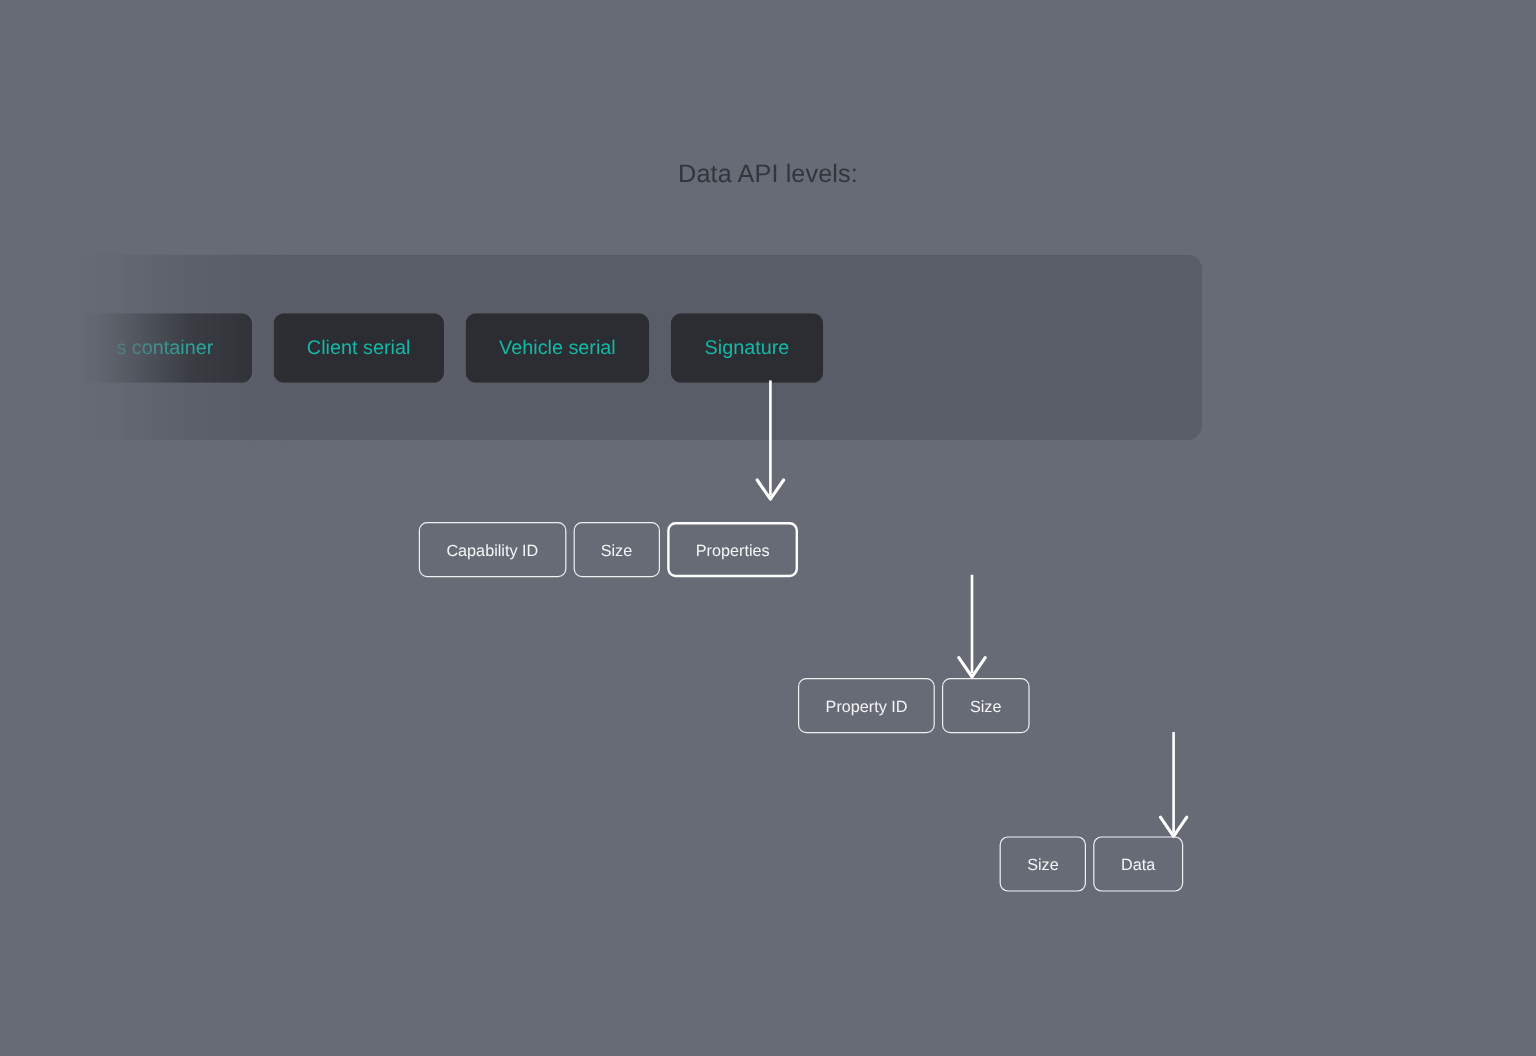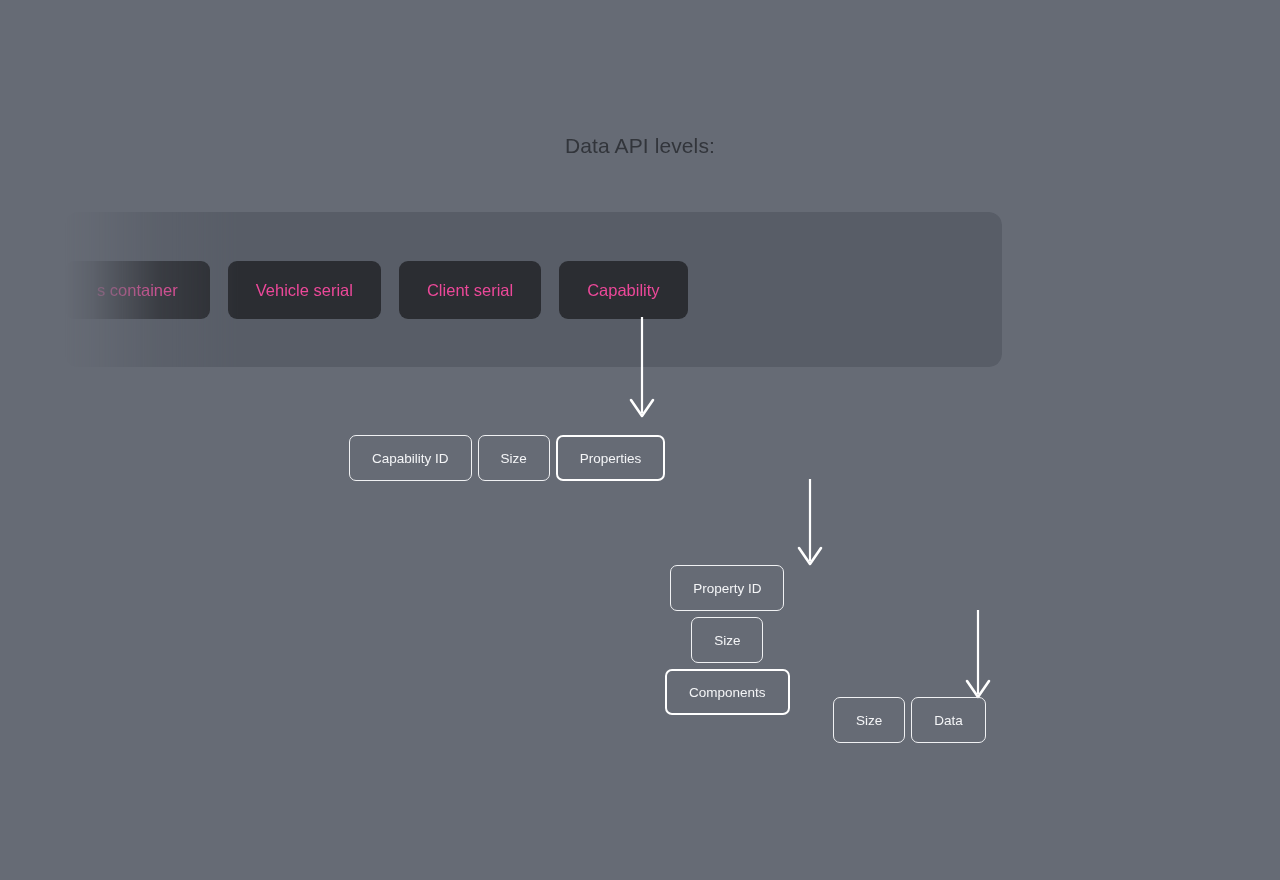--- a/index.html
+++ b/index.html
@@ -47,21 +47,21 @@
     display: flex;
     align-items: center;
     gap: 18px;
     padding-left: 0px;
   }
   .chip {
     height: 58px;
     box-sizing: border-box;
     border-radius: 9px;
     background: #2b2d32;
-    color: #ec4899;
+    color: #14b8a6;
     font-size: 16.5px;
     display: flex;
     align-items: center;
     justify-content: center;
     padding: 0 26px;
     white-space: nowrap;
     border: 2px solid transparent;
   }
   .chip.first { padding: 0 30px; }
   .chip.active {
@@ -90,21 +90,21 @@
     justify-content: center;
     padding: 0 22px;
     white-space: nowrap;
   }
   .node.thick {
     border-width: 2.6px;
     border-color: #ffffff;
   }
 
   #level1 { left: 349px; top: 435px; }
-  #level2 { left: 665px; top: 565px; flex-direction: column; }
+  #level2 { left: 665px; top: 565px; }
   #level3 { left: 833px; top: 697px; }
 
   
   .arrow {
     position: absolute;
     overflow: visible;
   }
   #arrow-0-1 { left: 622px; top: 317px; }
   #arrow-1-2 { left: 790px; top: 479px; }
   #arrow-2-3 { left: 958px; top: 610px; }
@@ -112,26 +112,26 @@
 </head>
 <body>
 
 <div id="page-title">Data API levels:</div>
 
 <div id="level0-panel">
   <div id="level0-row">
 
     <div class="chip first">s container</div>
 
+    <div class="chip">Client serial</div>
+
     <div class="chip">Vehicle serial</div>
 
-    <div class="chip">Client serial</div>
 
-
-    <div class="chip">Capability</div>
+    <div class="chip">Signature</div>
   </div>
 </div>
 
 <svg class="arrow" id="arrow-0-1" width="40" height="104" viewBox="0 0 40 104">
   <path d="M20 0 L20 96" stroke="#ffffff" stroke-width="2.2" fill="none"></path>
   <path d="M9 83 L20 99 L31 83" stroke="#ffffff" stroke-width="2.6" fill="none" stroke-linecap="round" stroke-linejoin="round"></path>
 </svg>
 
 <div class="sublevel" id="level1">
   <div class="node">Capability ID</div>
@@ -140,21 +140,20 @@
 </div>
 
 <svg class="arrow" id="arrow-1-2" width="40" height="90" viewBox="0 0 40 90">
   <path d="M20 0 L20 82" stroke="#ffffff" stroke-width="2.2" fill="none"></path>
   <path d="M9 69 L20 85 L31 69" stroke="#ffffff" stroke-width="2.6" fill="none" stroke-linecap="round" stroke-linejoin="round"></path>
 </svg>
 
 <div class="sublevel" id="level2">
   <div class="node">Property ID</div>
   <div class="node">Size</div>
-  <div class="node thick">Components</div>
 </div>
 
 <svg class="arrow" id="arrow-2-3" width="40" height="92" viewBox="0 0 40 92">
   <path d="M20 0 L20 84" stroke="#ffffff" stroke-width="2.2" fill="none"></path>
   <path d="M9 71 L20 87 L31 71" stroke="#ffffff" stroke-width="2.6" fill="none" stroke-linecap="round" stroke-linejoin="round"></path>
 </svg>
 
 <div class="sublevel" id="level3">
   <div class="node">Size</div>
   <div class="node">Data</div>

